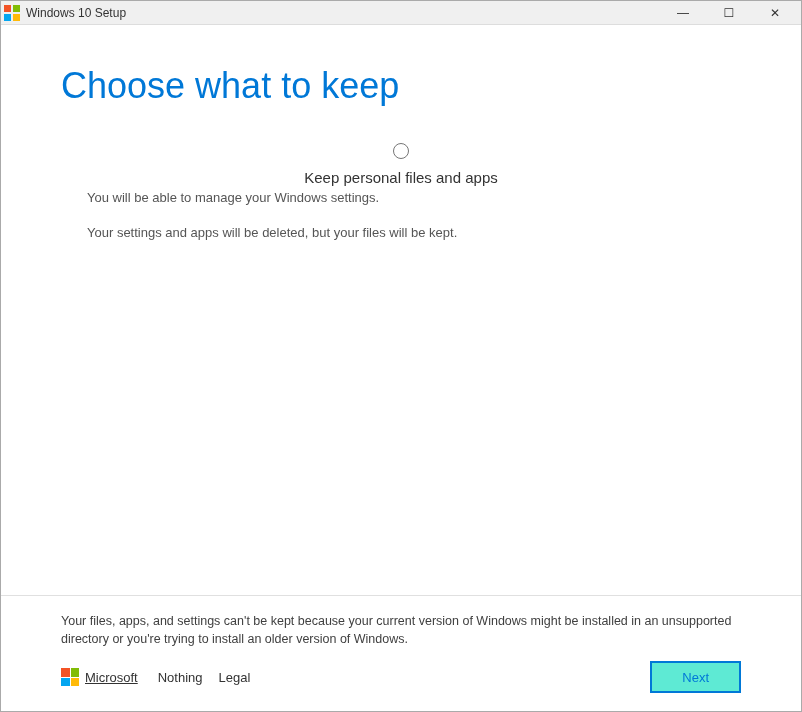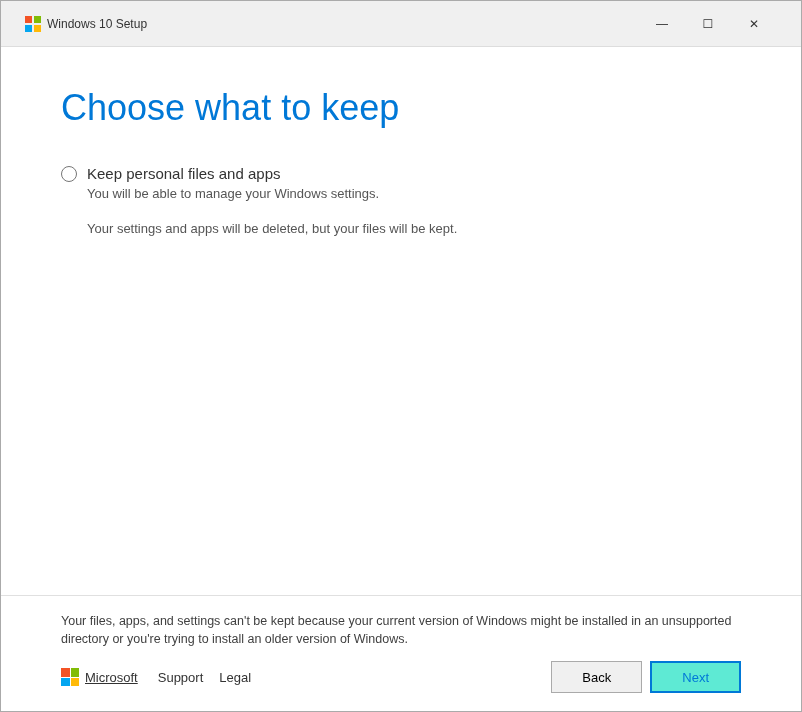--- a/index.html
+++ b/index.html
@@ -20,25 +20,25 @@
       height: 712px;
       background: #ffffff;
       display: flex;
       flex-direction: column;
       border: 1px solid #aaaaaa;
       box-shadow: 0 2px 10px rgba(0,0,0,0.2);
     }
 
     
     .title-bar {
-      height: 46px;
+      height: 24px;
       background: #f0f0f0;
       display: flex;
       align-items: center;
-      padding: 0 24px;
+      padding: 0 3px;
       border-bottom: 1px solid #dddddd;
       flex-shrink: 0;
     }
 
     .title-bar-icon {
       width: 16px;
       height: 16px;
       margin-right: 6px;
       display: flex;
       align-items: center;
@@ -97,20 +97,21 @@
     .option-item {
       display: flex;
       flex-direction: column;
     }
 
     .option-label-row {
       display: flex;
       align-items: center;
       gap: 10px;
       margin-bottom: 4px;
+      flex-direction: column;
     }
 
     .radio-input {
       width: 16px;
       height: 16px;
       cursor: pointer;
       accent-color: #0078d7;
       flex-shrink: 0;
     }
 
@@ -262,22 +263,21 @@
       <div class="microsoft-logo">
         <div class="ms-grid">
           <span class="ms-sq" style="background:#f35325;"></span>
           <span class="ms-sq" style="background:#81bc06;"></span>
           <span class="ms-sq" style="background:#05a6f0;"></span>
           <span class="ms-sq" style="background:#ffba08;"></span>
         </div>
         <span class="ms-logo-text">Microsoft</span>
       </div>
       <div class="footer-links">
-        <a class="footer-link">Support</a>
+        <a class="footer-link">Nothing</a>
         <a class="footer-link">Legal</a>
       </div>
       <div class="footer-buttons">
-        <button class="btn">Back</button>
         <button class="btn btn-primary">Next</button>
       </div>
     </div>
   </div>
 </div>
 
 </body></html>

